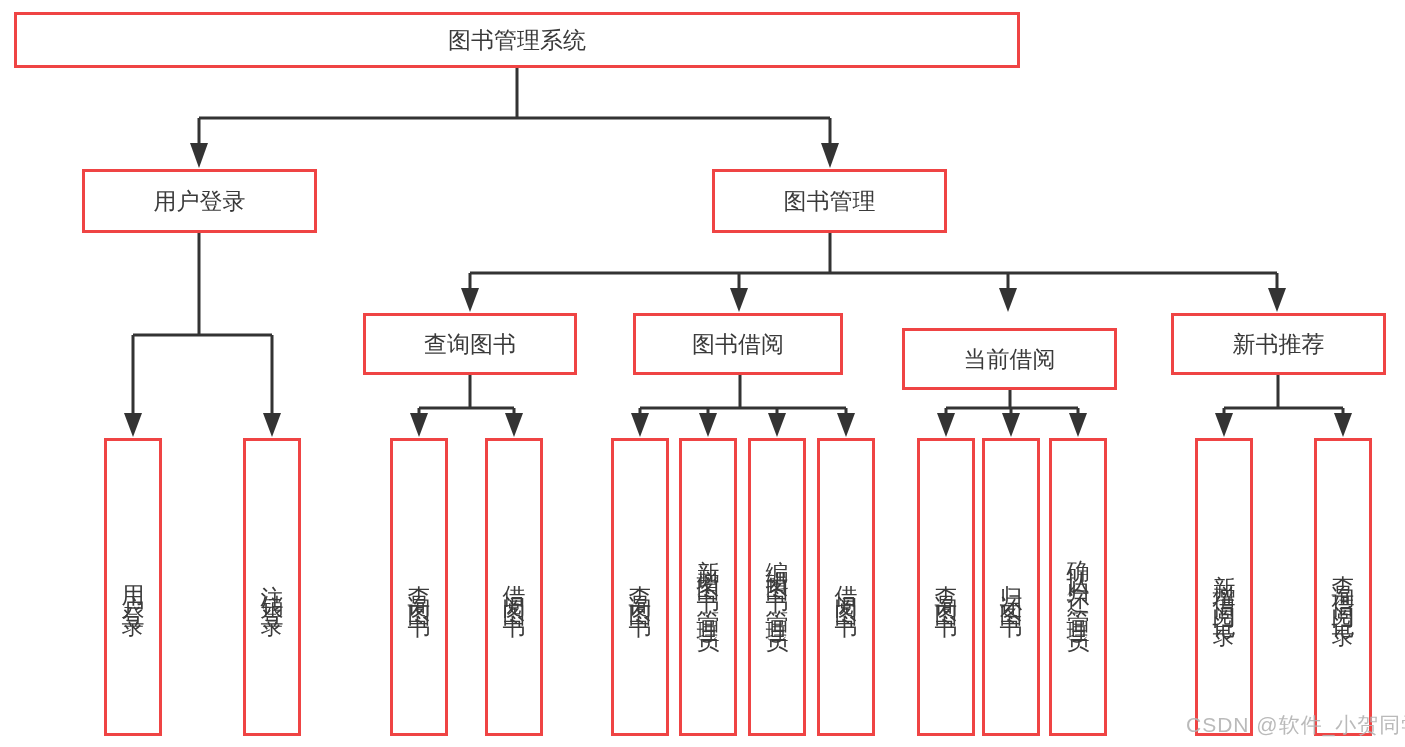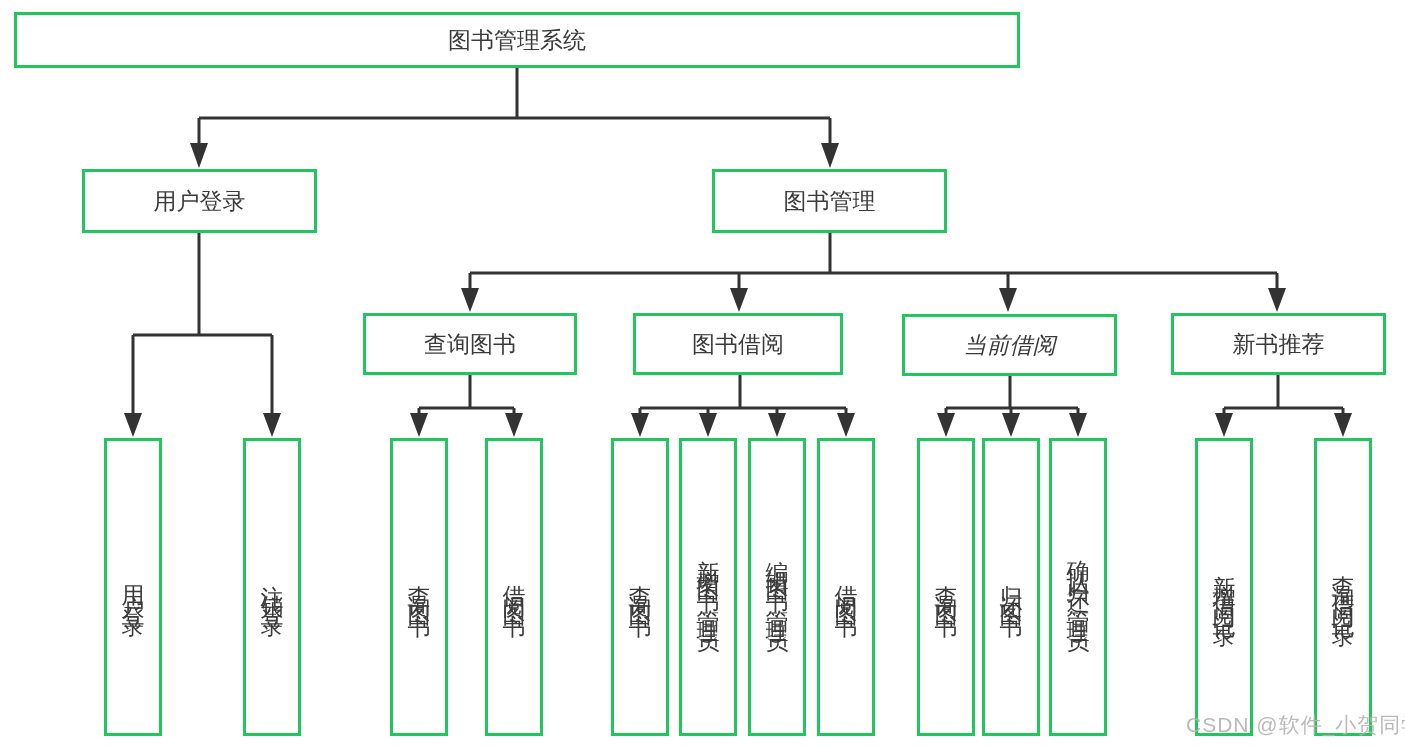--- a/index.html
+++ b/index.html
@@ -17,21 +17,21 @@
     position: absolute;
     left: 0; top: 0;
     width: 1405px; height: 747px;
     pointer-events: none;
   }
 
   .box {
     position: absolute;
     box-sizing: border-box;
     background: #ffffff;
-    border: 3px solid #22c55e;
+    border: 3px solid #ef4444;
     color: #3a3a3a;
     display: flex;
     align-items: center;
     justify-content: center;
     font-size: 23px;
     line-height: 1;
     white-space: nowrap;
   }
 
   .box.v {
@@ -42,21 +42,21 @@
     height: 298px;
     font-size: 23px;
   }
 
   
   #root         { left: 14px;   top: 12px;  width: 1006px; height: 56px; }
   #n-userlogin  { left: 82px;   top: 169px; width: 235px;  height: 64px; }
   #n-bookmgmt   { left: 712px;  top: 169px; width: 235px;  height: 64px; text-align: center; }
   #n-newbook    { left: 363px;  top: 313px; width: 214px;  height: 62px; }
   #n-bookborrow { left: 633px;  top: 313px; width: 210px;  height: 62px; }
-  #n-current    { left: 902px;  top: 314px; width: 215px;  height: 62px; font-style: italic; }
+  #n-current    { left: 902px;  top: 328px; width: 215px;  height: 62px; }
   #n-records    { left: 1171px; top: 313px; width: 215px;  height: 62px; }
 
   
   #l1  { left: 104px;  }
   #l2  { left: 243px;  }
   #l3  { left: 390px;  }
   #l4  { left: 485px;  }
   #l5  { left: 611px;  }
   #l6  { left: 679px;  }
   #l7  { left: 748px;  }

